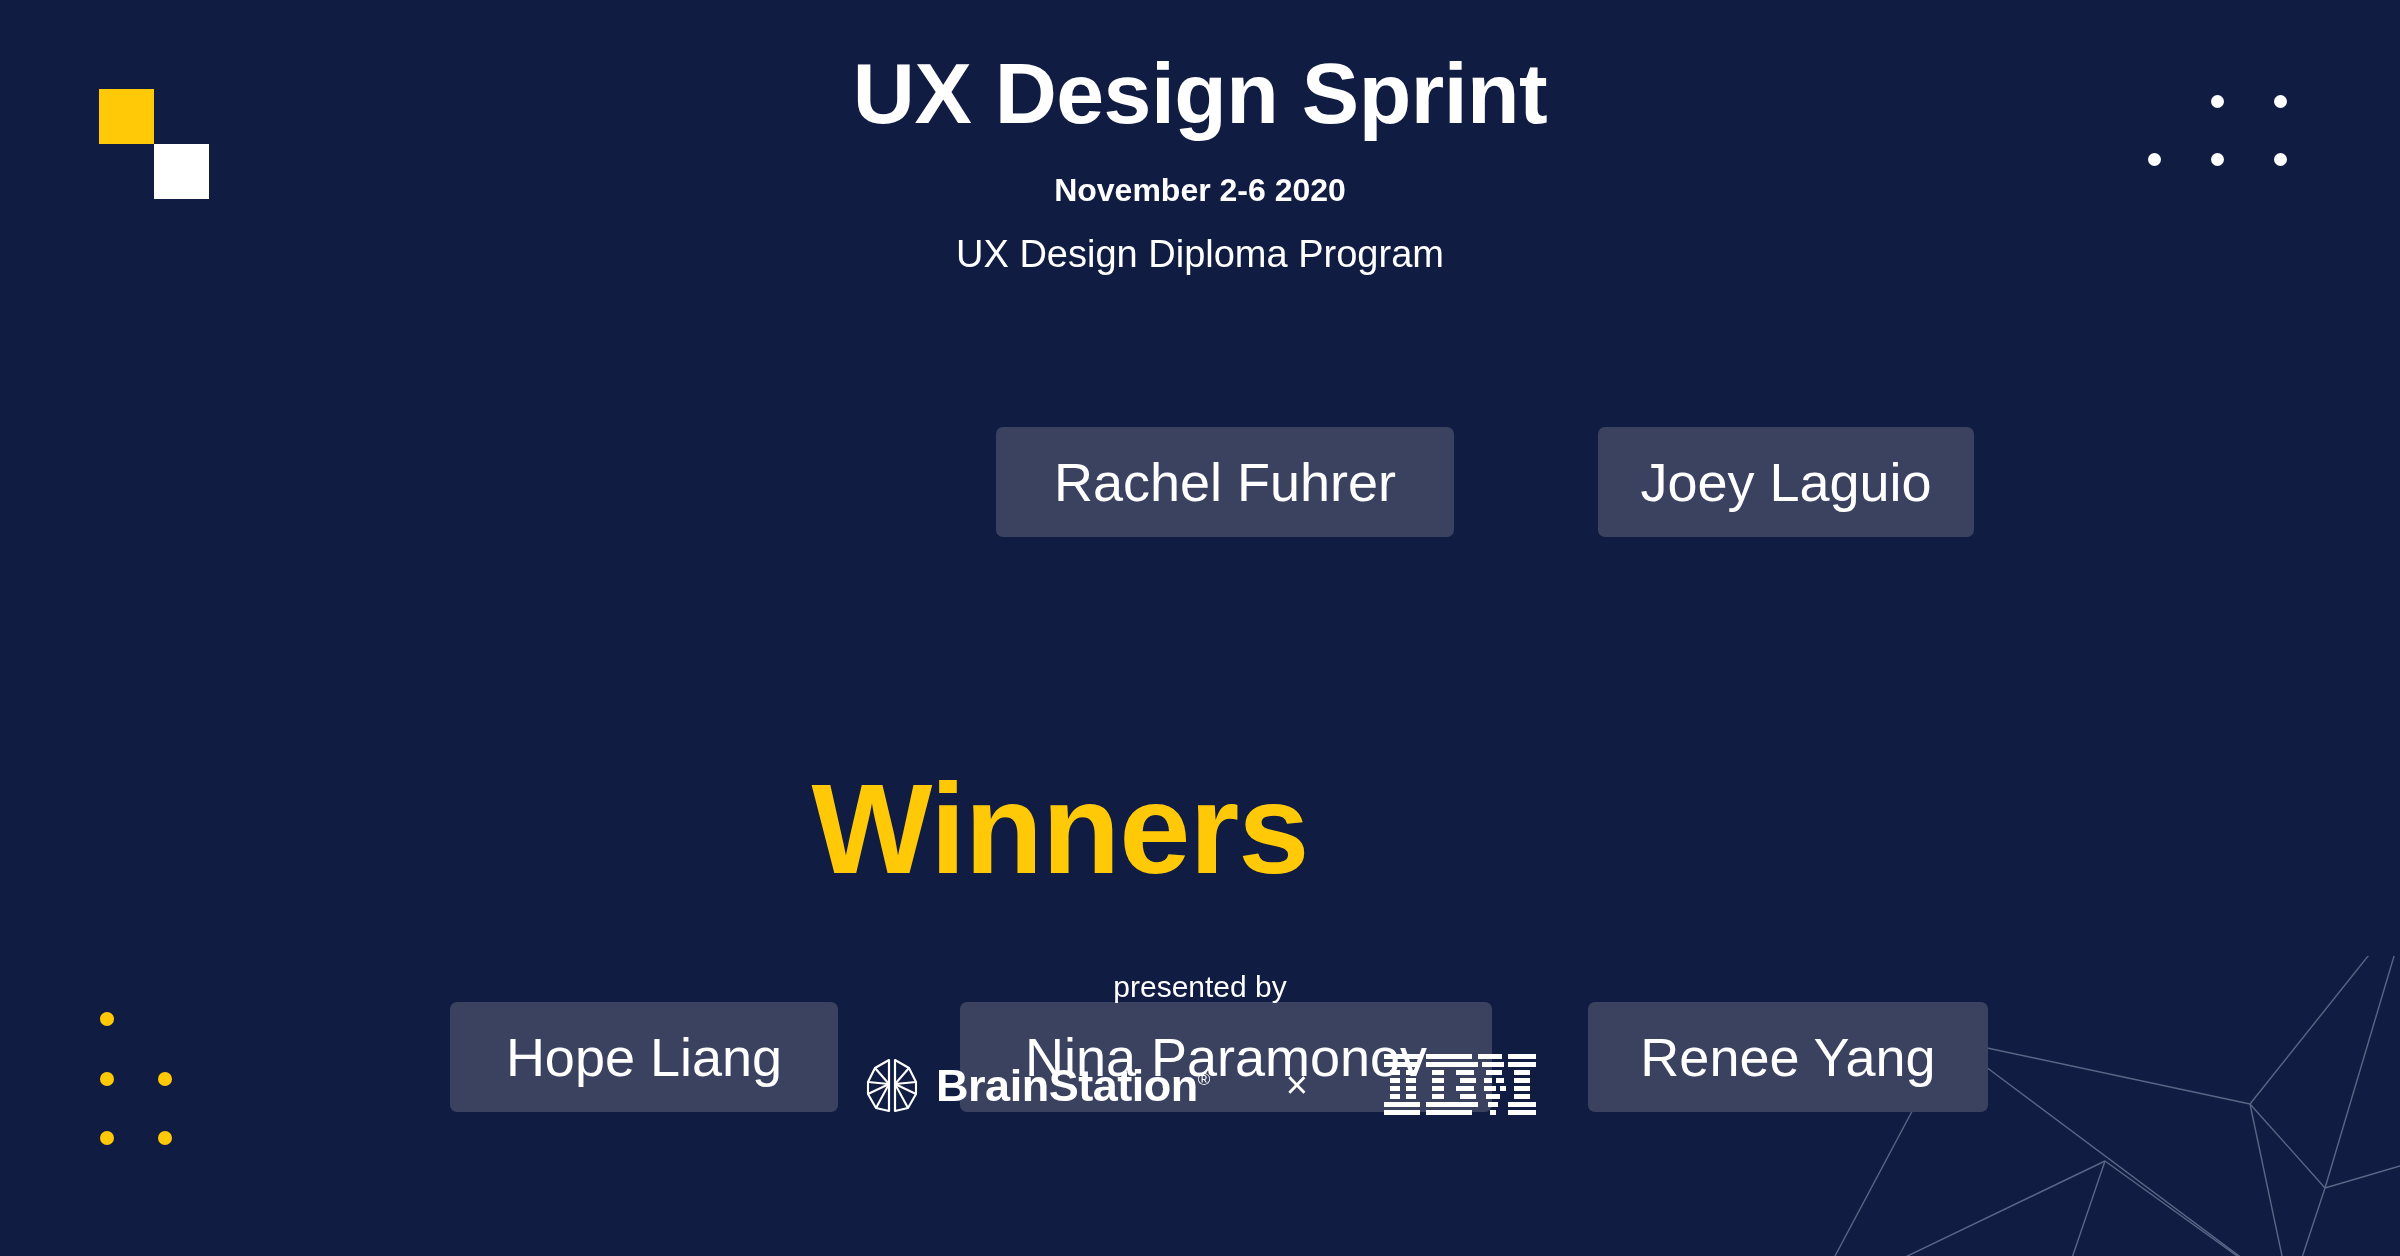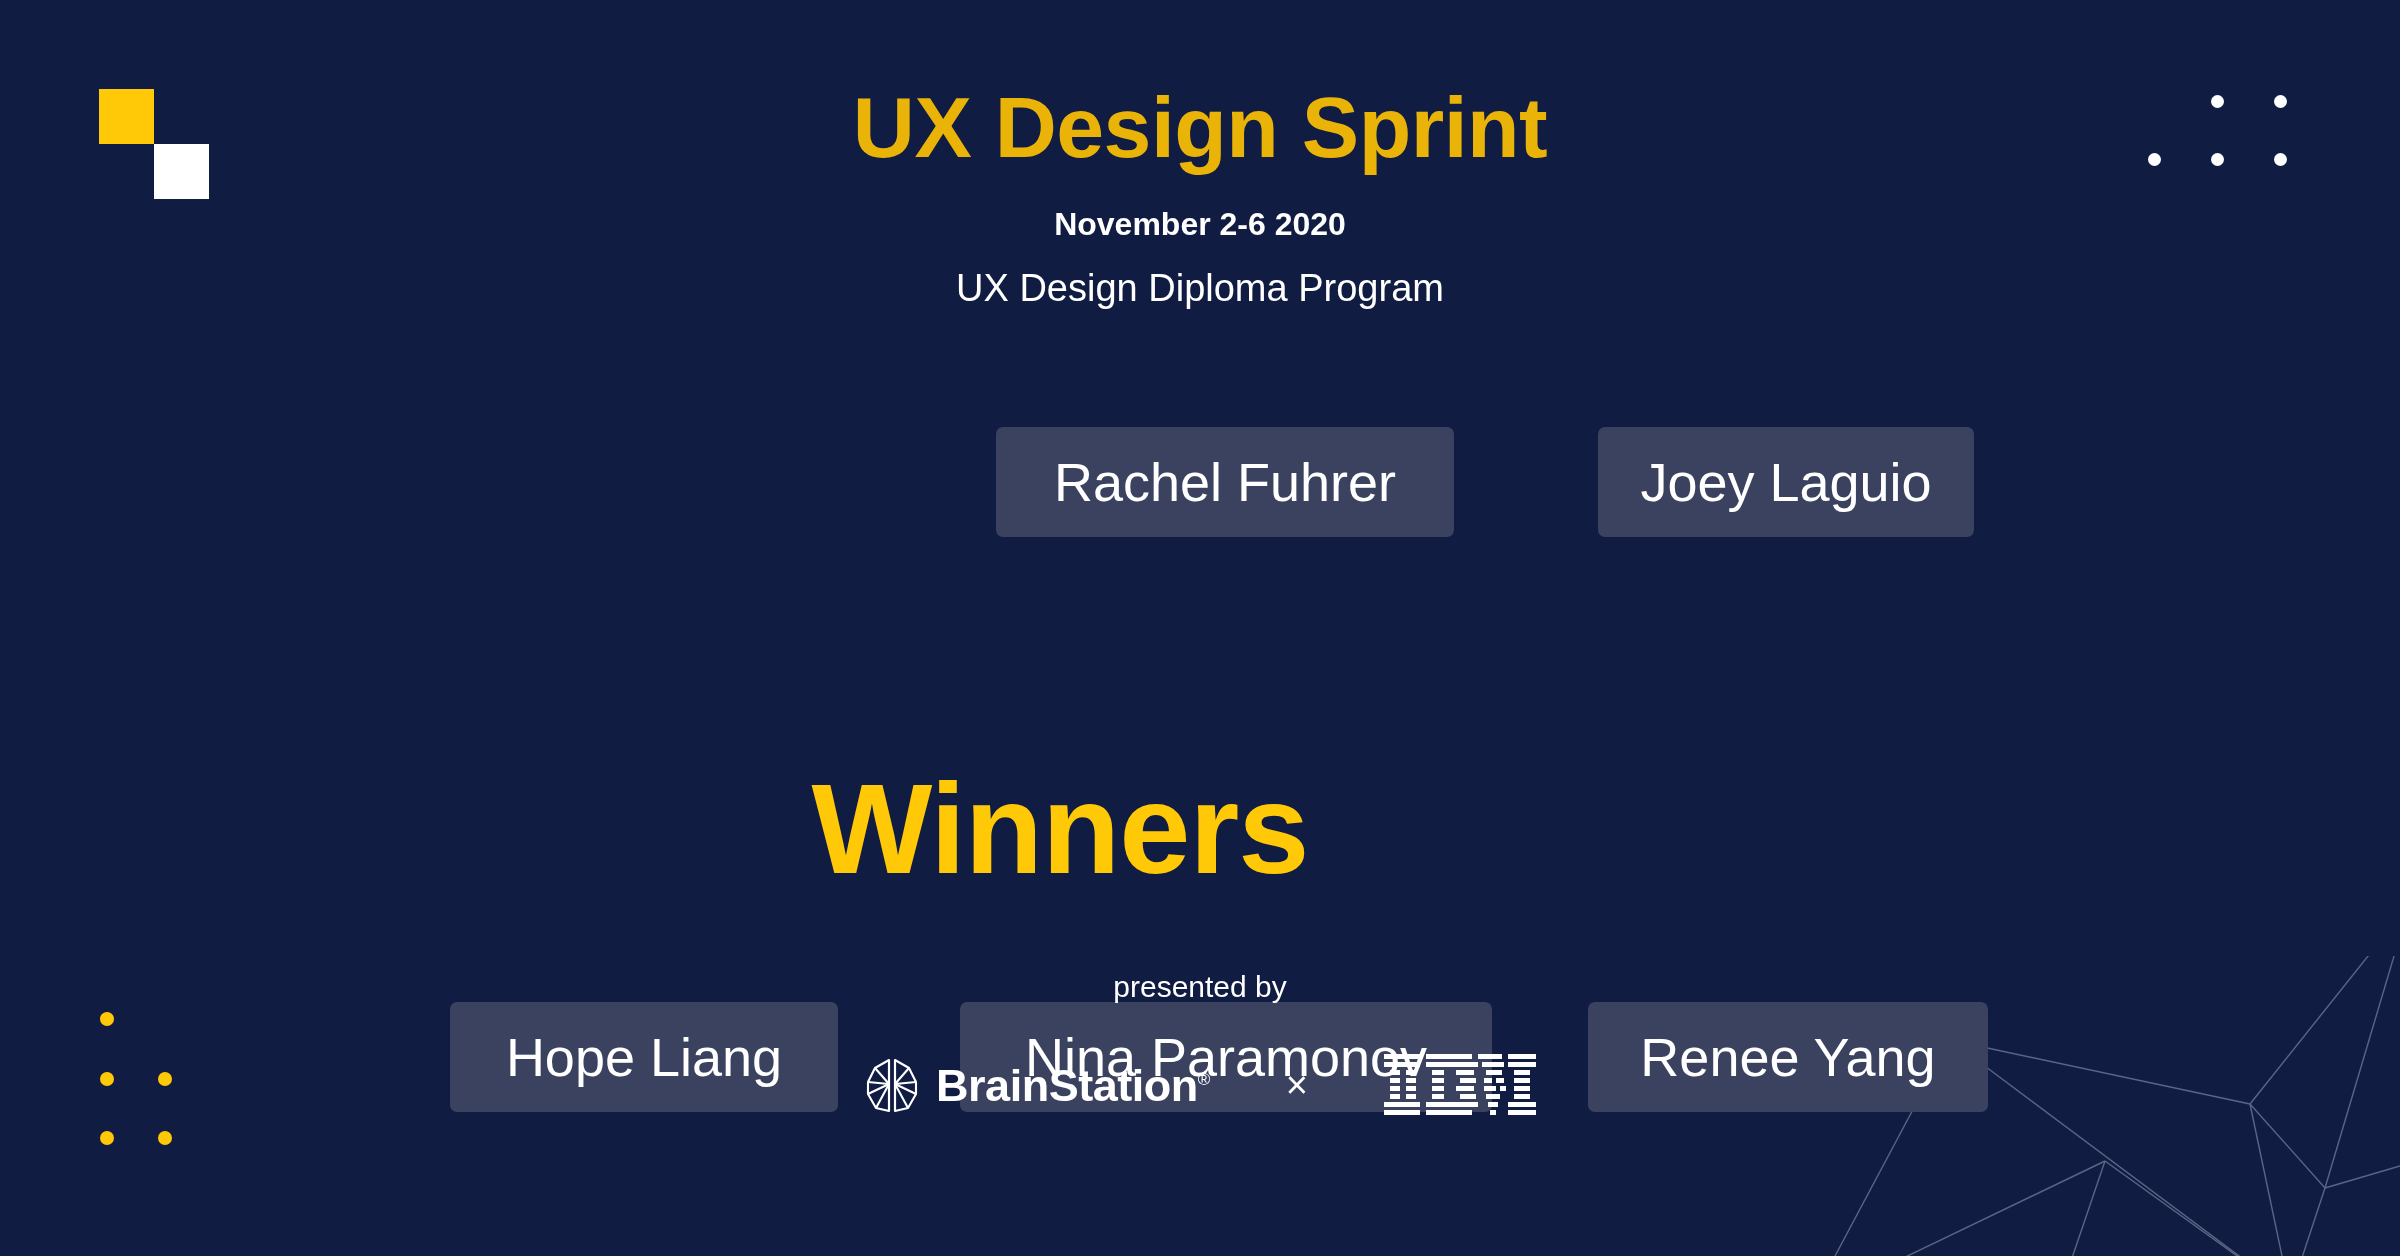--- a/index.html
+++ b/index.html
@@ -34,24 +34,24 @@
 
   #dots-bottom-left { left:100px; top:1012px; width:110px; height:140px; }
   #dots-bottom-left .dot { width:14px; height:14px; background:#FFC907; }
 
   
   #mesh { position:absolute; right:0; bottom:0; width:640px; height:300px; }
 
   
   #header { position:absolute; left:0; top:0; width:2400px; text-align:center; }
   #event-title {
-    margin-top:84px;
+    margin-top:50px;
     font-size:86px;
     font-weight:700;
-    color:#eab308;
+    color:#ffffff;
     letter-spacing:-0.5px;
     line-height:1;
   }
   #event-dates {
     margin-top:38px;
     font-size:32px;
     font-weight:700;
     color:#ffffff;
     line-height:1;
   }

